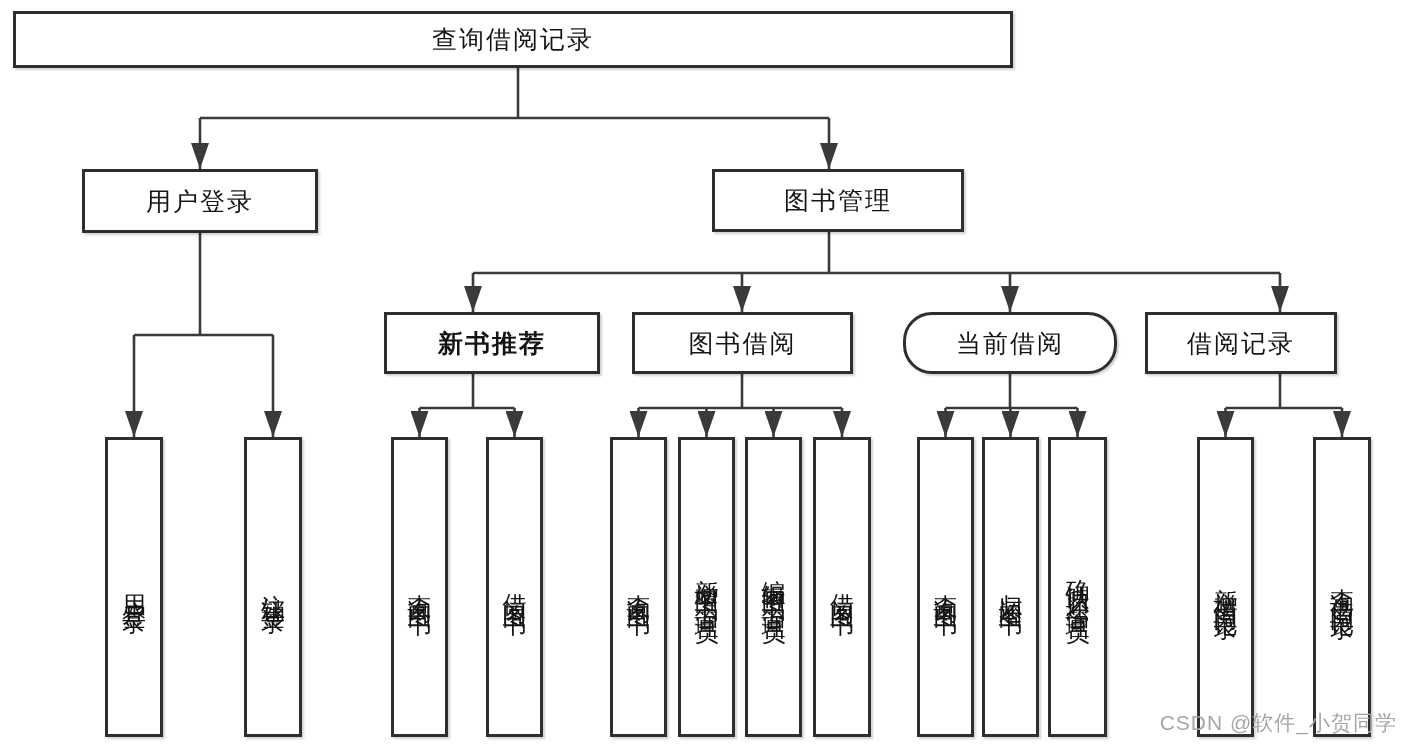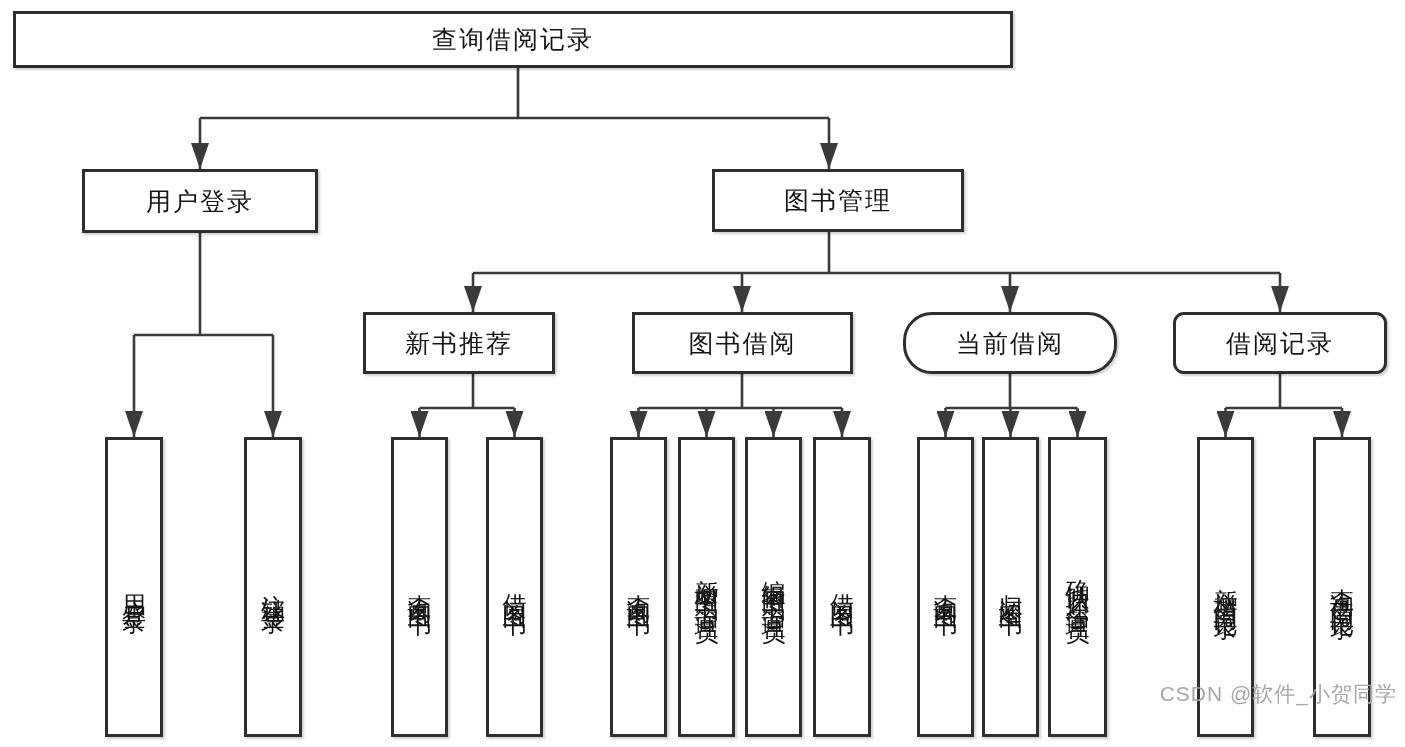--- a/index.html
+++ b/index.html
@@ -33,21 +33,21 @@
   .leaf .vtext {
     writing-mode: vertical-rl;
     text-orientation: mixed;
     font-size: 24px;
     letter-spacing: 6px;
     line-height: 1;
     white-space: nowrap;
   }
   .watermark {
     position: absolute;
-    top: 680px;
+    top: 709px;
     right: 8px;
     font-size: 21px;
     color: #a6a6a6;
     letter-spacing: 1px;
     white-space: nowrap;
   }
 </style>
 </head>
 <body>
 
@@ -119,30 +119,30 @@
     <span class="hlabel">查询借阅记录</span>
   </div>
 
   <div class="box" style="left:82px; top:169px; width:236px; height:64px;">
     <span class="hlabel">用户登录</span>
   </div>
   <div class="box" style="left:712px; top:169px; width:252px; height:63px;">
     <span class="hlabel">图书管理</span>
   </div>
 
-  <div class="box" style="left:363px; top:312px; width:192px; height:62px;">
+  <div class="box" style="left:384px; top:312px; width:216px; height:62px;font-weight:bold;">
     <span class="hlabel">新书推荐</span>
   </div>
   <div class="box" style="left:632px; top:312px; width:221px; height:62px;">
     <span class="hlabel">图书借阅</span>
   </div>
   <div class="box" style="left:903px; top:312px; width:214px; height:62px;border-radius:29px;">
     <span class="hlabel">当前借阅</span>
   </div>
-  <div class="box" style="left:1173px; top:312px; width:214px; height:62px;border-radius:11px;">
+  <div class="box" style="left:1145px; top:312px; width:192px; height:62px;">
     <span class="hlabel">借阅记录</span>
   </div>
 
   <div class="box leaf" style="left:105px; top:437px; width:58px; height:300px;">
     <span class="vtext">用户登录</span>
   </div>
   <div class="box leaf" style="left:244px; top:437px; width:58px; height:300px;">
     <span class="vtext">注销登录</span>
   </div>
 

